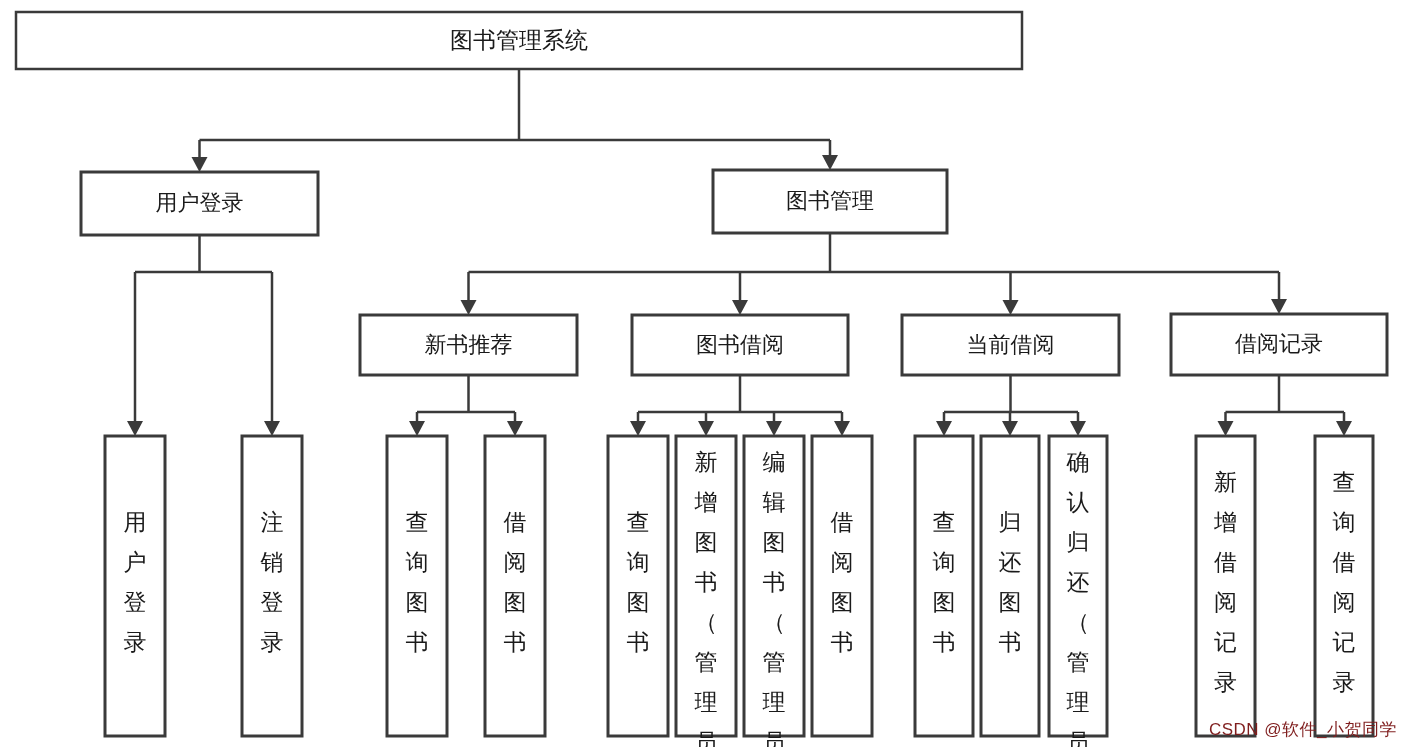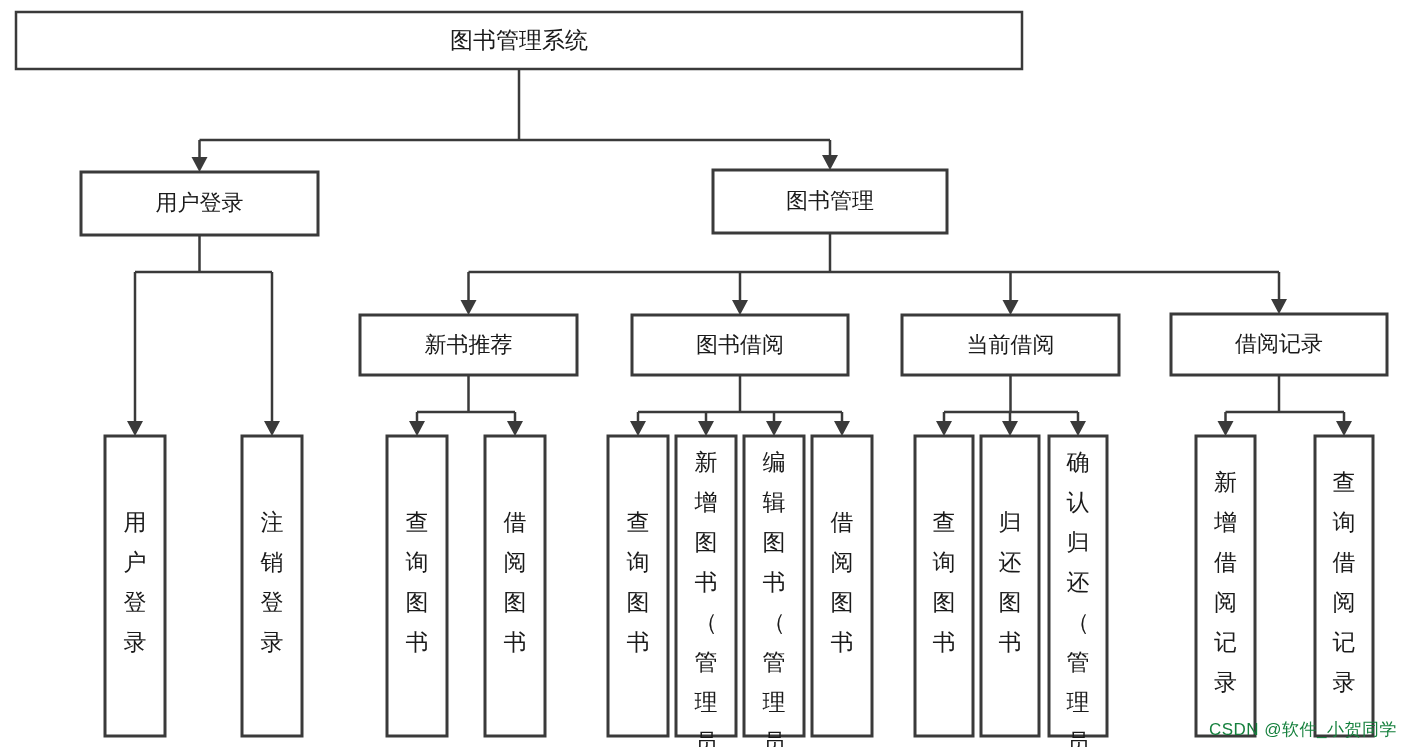--- a/index.html
+++ b/index.html
@@ -60,21 +60,21 @@
     fill: #1a1a1a;
     font-size: 23px;
     text-anchor: middle;
   }
   .watermark {
     position: absolute;
     right: 8px;
     bottom: 6px;
     font-family: "Liberation Sans", "DejaVu Sans", sans-serif;
     font-size: 17px;
-    color: #15803d;
+    color: #7f1d1d;
     letter-spacing: 0.5px;
     user-select: none;
     white-space: nowrap;
   }
 </style>
 </head>
 <body>
 
 <div id="diagram-root">
   <svg class="diagram-canvas" viewBox="0 0 1405 747">

